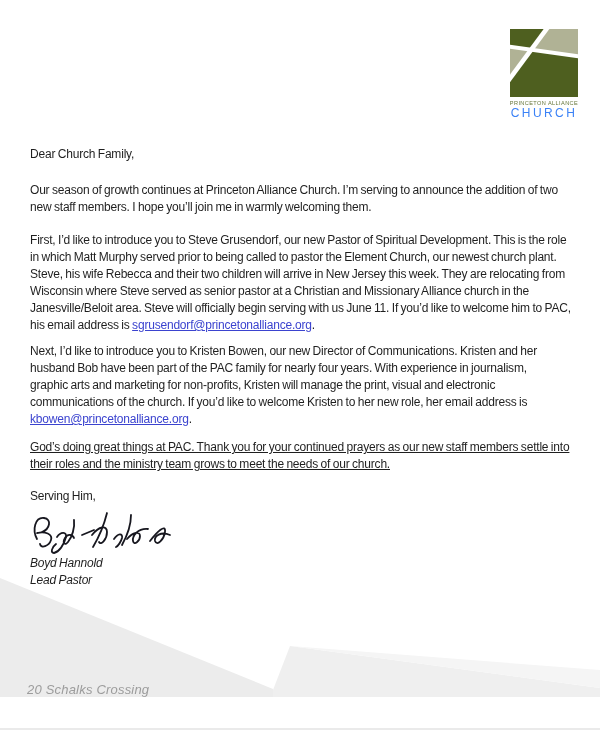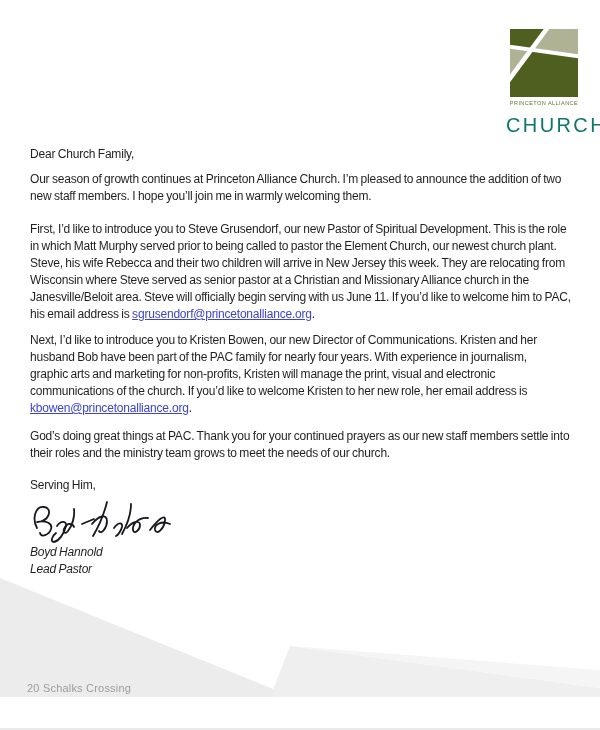--- a/index.html
+++ b/index.html
@@ -10,46 +10,46 @@
   }
 
   
   .logo { position:absolute; left:506px; top:29px; width:76px; text-align:center; }
   .logo svg { display:block; margin:0 auto; }
   .logo-name {
     margin-top:3px; font-size:5.6px; letter-spacing:0.4px;
     color:#66763a; white-space:nowrap;
   }
   .logo-church {
-    margin-top:8px; font-size:20px; letter-spacing:2.4px;
-    color:#0f766e; white-space:nowrap;
+    margin-top:0px; font-size:12px; letter-spacing:2.4px;
+    color:#3b82f6; white-space:nowrap;
   }
 
   
   .content {
     position:absolute; left:30px; top:146px; width:548px;
     font-size:12px; line-height:17px; letter-spacing:-0.2px; word-spacing:-0.6px;
     color:#1f1f1f;
   }
   .date       { margin:0 0 20px 0; }
-  .salutation { margin:0 0 8px 0; }
+  .salutation { margin:0 0 19px 0; }
   .p1 { margin:0 0 16px 0; }
   .p2 { margin:0 4px 9px 0; }
   .p3 { margin:0 12px 11px 0; }
-  .p4 { margin:0 0 15px 0; }
+  .p4 { margin:0 0 15px 0;text-decoration:underline; }
   .closing { margin:0 0 4px 0; }
   .email-link { color:#3b43cf; text-decoration:underline; cursor:pointer; }
   .sig-block { height:46px; }
   .signer div { line-height:16.5px;font-style:italic; }
 
   
   .footer-shapes { position:absolute; left:0; top:578px; width:600px; height:152px; }
   .footer-address {
-    position:absolute; left:27px; top:682px; font-size:11px;
-    color:#9c9c9c; letter-spacing:0.2px;
+    position:absolute; left:27px; top:682px; font-size:13px;
+    color:#9c9c9c; letter-spacing:0.2px;font-style:italic;
   }
   .bottom-line { position:absolute; left:0; top:728px; width:600px; height:2px; background:#eaeaea; }
 </style>
 </head>
 <body>
 
 <div class="page">
 
   <div class="logo">
     <svg width="68" height="68" viewBox="0 0 68 68">
@@ -60,21 +60,21 @@
       <line x1="-2" y1="17.5" x2="70" y2="27.5" stroke="#ffffff" stroke-width="4"></line>
     </svg>
     <div class="logo-name">PRINCETON ALLIANCE</div>
     <div class="logo-church">CHURCH</div>
   </div>
 
   <div class="content">
 
     <div class="salutation">Dear Church Family,</div>
 
-    <p class="p1">Our season of growth continues at Princeton Alliance Church. I’m pleased to announce the addition of two new staff members. I hope you’ll join me in warmly welcoming them.</p>
+    <p class="p1">Our season of growth continues at Princeton Alliance Church. I’m serving to announce the addition of two new staff members. I hope you’ll join me in warmly welcoming them.</p>
 
     <p class="p2"><span>First, I’d like to introduce you to Steve Grusendorf, our new Pastor of Spiritual Development. This is the role in which Matt Murphy served prior to being called to pastor the Element Church, our newest church plant. Steve, his wife Rebecca and their two children will arrive in New Jersey this week. They are relocating from Wisconsin where Steve served as senior pastor at a Christian and Missionary Alliance church in the Janesville/Beloit area. Steve will officially begin serving with us June 11. If you’d like to welcome him to PAC, his email address is </span><a class="email-link">sgrusendorf@princetonalliance.org</a><span>.</span></p>
 
     <p class="p3"><span>Next, I’d like to introduce you to Kristen Bowen, our new Director of Communications. Kristen and her husband Bob have been part of the PAC family for nearly four years. With experience in journalism, graphic arts and marketing for non-profits, Kristen will manage the print, visual and electronic communications of the church. If you’d like to welcome Kristen to her new role, her email address is </span><a class="email-link">kbowen@princetonalliance.org</a><span>.</span></p>
 
     <p class="p4">God’s doing great things at PAC. Thank you for your continued prayers as our new staff members settle into their roles and the ministry team grows to meet the needs of our church.</p>
 
     <div class="closing">Serving Him,</div>
 
     <div class="sig-block">

